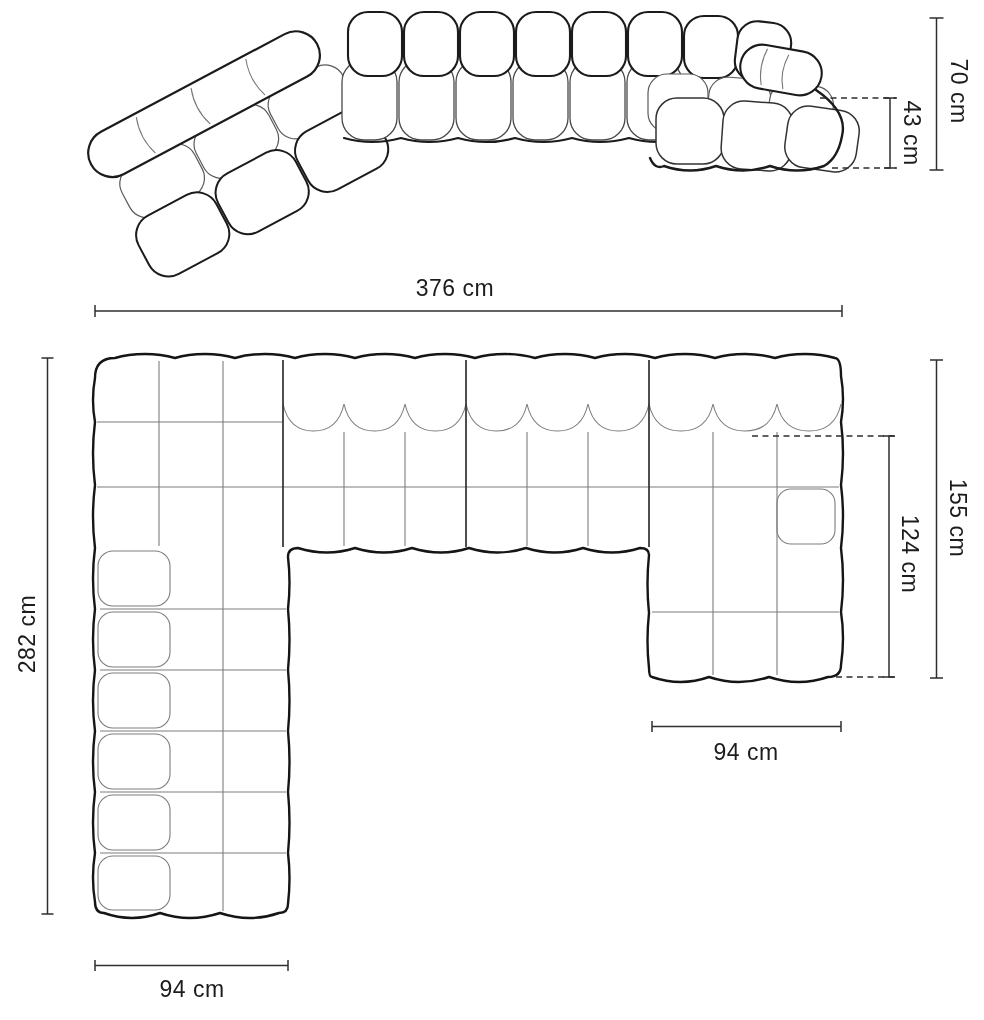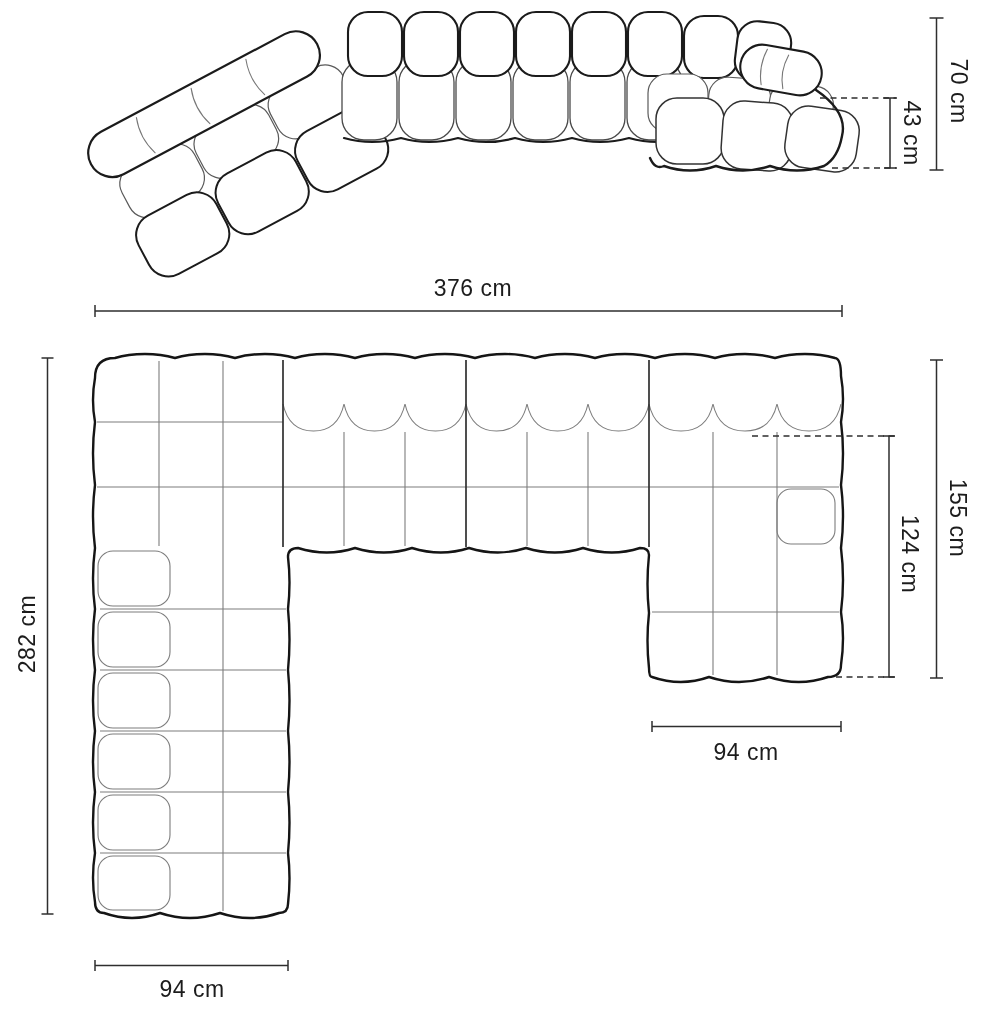--- a/index.html
+++ b/index.html
@@ -244,21 +244,21 @@
       <path d="M 752 436 H 897"></path>
       <path d="M 836 677 H 897"></path>
     </g>
   </g>
 </svg>
 
   <div class="dim-label rot-cw" style="left:958px; top:91px;">70 cm</div>
 
   <div class="dim-label rot-cw" style="left:911px; top:133px;">43 cm</div>
 
-  <div class="dim-label" style="left:473px; top:288px;">376 cm</div>
+  <div class="dim-label" style="left:455px; top:288px;">376 cm</div>
 
   <div class="dim-label rot-ccw" style="left:27px; top:634px;">282 cm</div>
 
   <div class="dim-label rot-cw" style="left:957px; top:518px;">155 cm</div>
 
   <div class="dim-label rot-cw" style="left:909px; top:554px;">124 cm</div>
 
   <div class="dim-label" style="left:746px; top:752px;">94 cm</div>
 
   <div class="dim-label" style="left:192px; top:989px;">94 cm</div>

